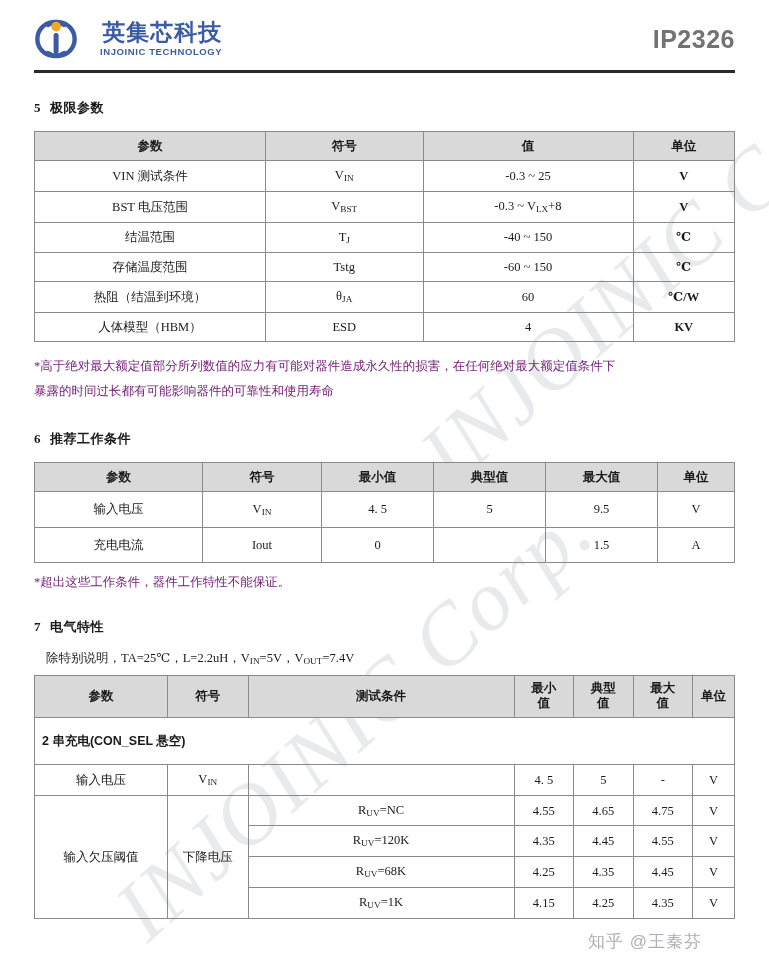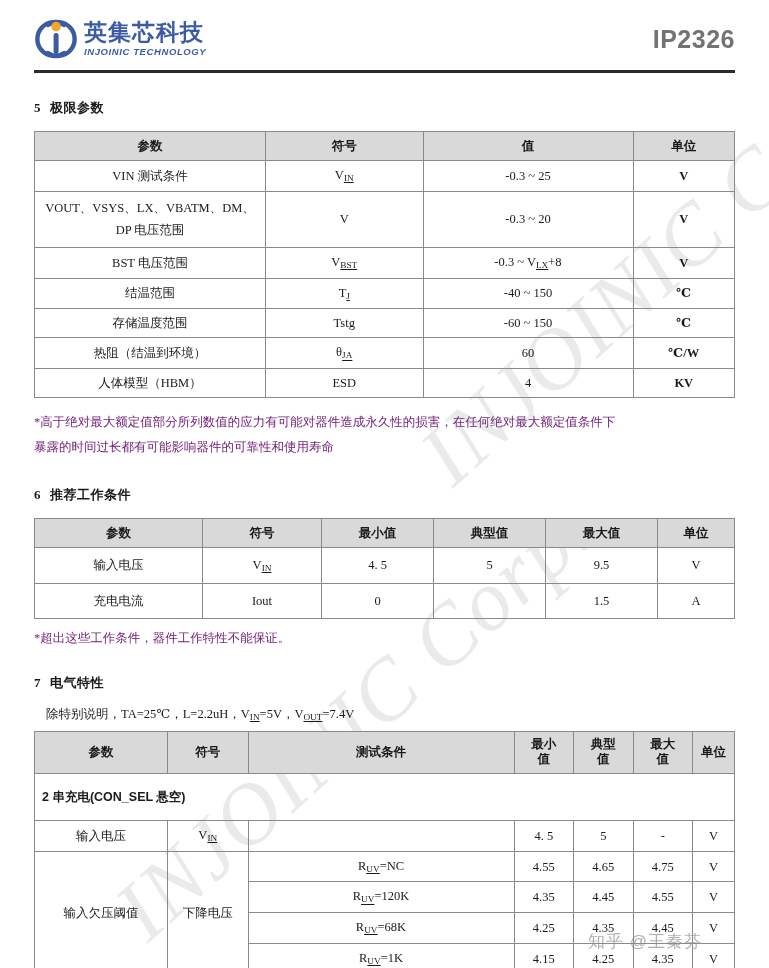--- a/index.html
+++ b/index.html
@@ -66,39 +66,39 @@
   .doc-header {
     display: flex;
     align-items: center;
     justify-content: space-between;
     padding-top: 12px;
     height: 54px;
   }
   .brand {
     display: flex;
     align-items: center;
-    gap: 6px;
+    gap: 22px;
+    text-align: right;
   }
   .brand-mark { flex: 0 0 auto; display: block; }
   .brand-text { display: flex; flex-direction: column; line-height: 1; }
   .brand-cn {
     font-family: "Liberation Sans", sans-serif;
     font-weight: bold;
     font-size: 23px;
     color: #3b5ba5;
     letter-spacing: 1px;
   }
   .brand-en {
     font-family: "Liberation Sans", sans-serif;
     font-weight: bold;
     font-size: 9.5px;
     color: #3b5ba5;
     letter-spacing: 0.6px;
     margin-top: 3px;
-    font-style: italic;
   }
   .part-no {
     font-family: "Liberation Sans", sans-serif;
     font-weight: bold;
     font-size: 25px;
     color: #737373;
     letter-spacing: 0.5px;
   }
   .header-rule {
     height: 3px;
@@ -137,21 +137,21 @@
     color: #1a1a1a;
     background: transparent;
   }
   table.dt thead th {
     background: #d9d9d9;
     font-family: "Liberation Sans", sans-serif;
     font-weight: bold;
     font-size: 12.5px;
   }
   table.dt td.unit-b { font-weight: bold; }
-  .sub { font-size: 0.74em; vertical-align: -0.25em; text-decoration: underline; }
+  .sub { font-size: 0.74em; vertical-align: -0.25em; }
   .stack { display: block; line-height: 1.25; }
 
   td.left, th.left { text-align: left; padding-left: 9px; }
   tr.group td {
     text-align: left;
     padding-left: 7px;
     font-family: "Liberation Sans", sans-serif;
     font-weight: bold;
     font-size: 12.5px;
   }
@@ -221,26 +221,20 @@
       </tr>
     </thead>
     <tbody>
       <tr>
         <td>VIN 测试条件</td>
         <td><span>V</span><span class="sub">IN</span></td>
         <td>-0.3 ~ 25</td>
         <td class="unit-b">V</td>
       </tr>
       <tr>
-        <td style="line-height:1.8">VOUT、VSYS、LX、VBATM、DM、DP 电压范围</td>
-        <td>V</td>
-        <td>-0.3 ~ 20</td>
-        <td class="unit-b">V</td>
-      </tr>
-      <tr>
         <td>BST 电压范围</td>
         <td><span>V</span><span class="sub">BST</span></td>
         <td><span>-0.3 ~ V</span><span class="sub">LX</span><span>+8</span></td>
         <td class="unit-b">V</td>
       </tr>
       <tr>
         <td>结温范围</td>
         <td><span>T</span><span class="sub">J</span></td>
         <td>-40 ~ 150</td>
         <td class="unit-b">℃</td>

